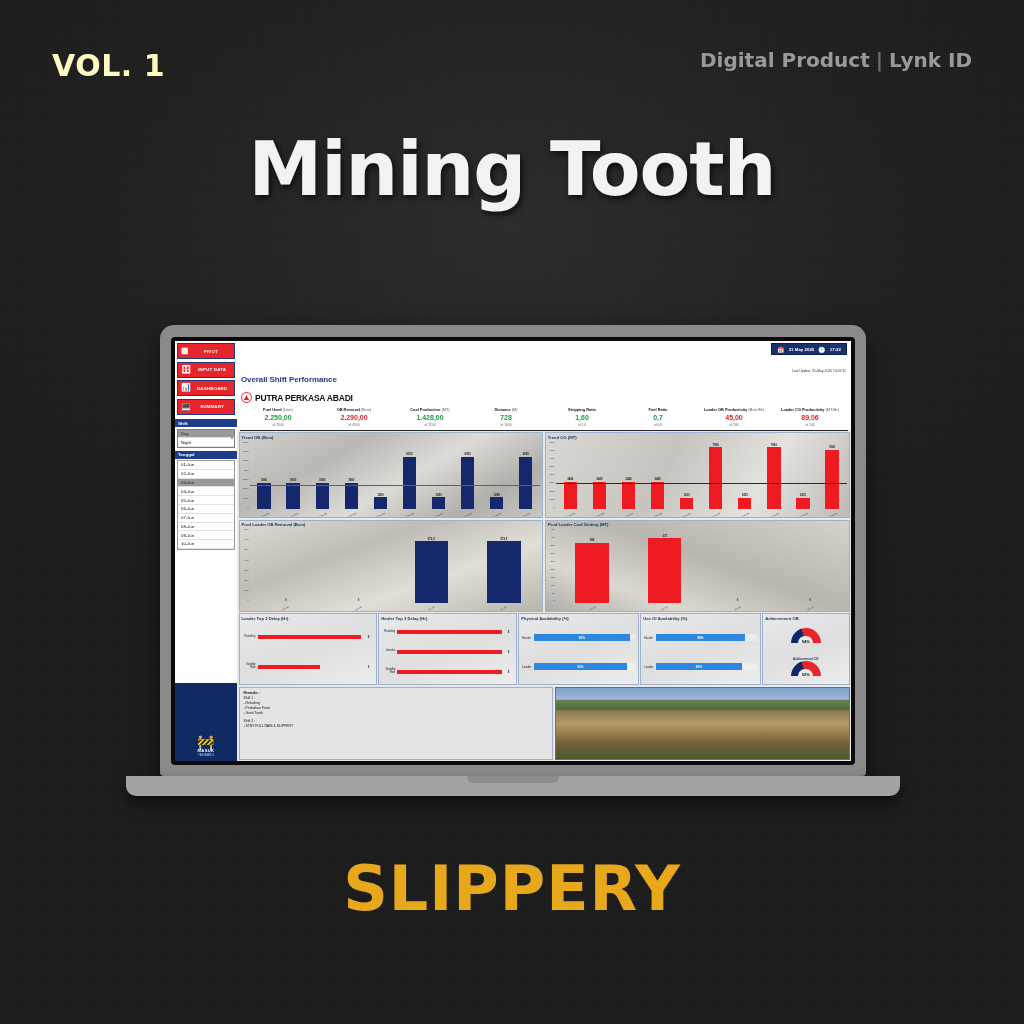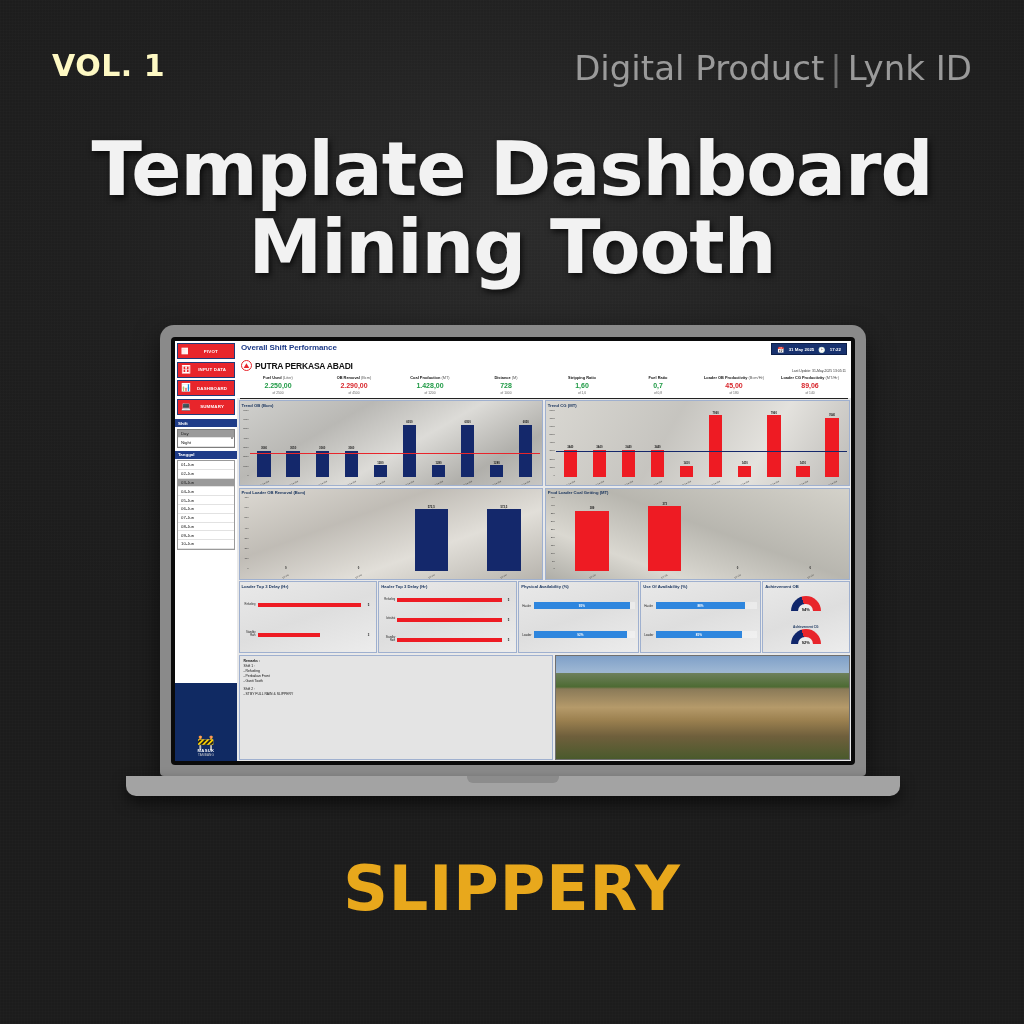--- a/index.html
+++ b/index.html
@@ -25,21 +25,21 @@
   }
 
   
   .vol {
     position:absolute; left:52px; top:48px;
     color:#fef9c3; font-size:30px; font-weight:bold;
     letter-spacing:.5px; font-family:"DejaVu Sans", sans-serif;
   }
   .brandline {
     position:absolute; right:52px; top:48px;
-    color:#9a9a9a; font-size:34px; font-weight:400;
+    color:#9a9a9a; font-size:20px; font-weight:700;
     font-family:"DejaVu Sans", sans-serif; white-space:nowrap;
   }
   .brandline .sep { color:#6e6e6e; margin:0 6px; }
 
   
   .headline {
     position:absolute; left:0; right:0; top:130px;
     text-align:center; color:#f2f2f2;
     font-size:74px; font-weight:bold; line-height:1.06;
     letter-spacing:-1px;
@@ -106,21 +106,21 @@
   }
   .logo-mark { text-align:center; line-height:1; }
   .logo-mark .exc { font-size:14px; color:#E0B32A; display:block; }
   .logo-mark .nm { color:#fff; font-size:4.2px; font-weight:bold; letter-spacing:.3px; }
   .logo-mark .sub { color:#cfcfcf; font-size:3px; letter-spacing:.2px; }
 
   .main { flex:1; display:flex; flex-direction:column; background:#E9E9E9; min-width:0; }
 
   .topbar { background:#fff; padding:2px 4px 0 4px; position:relative; }
   .title-row { display:flex; align-items:center; }
-  .dash-title { color:#1F3C88; font-size:8px; font-weight:bold; letter-spacing:-.1px; }
+  .dash-title { color:#1F3C88; font-size:8px; font-weight:bold; letter-spacing:-.1px;margin-top:32px; }
   .datechip {
     position:absolute; right:4px; top:2px; background:#17316E; color:#fff;
     display:flex; align-items:center; gap:4px; padding:1.5px 5px;
     font-size:4.4px; font-weight:bold; border:1px solid #0d1f49;
   }
   .datechip .ic { font-size:6px; }
   .co-row { display:flex; align-items:center; gap:3px; margin-top:8px; }
   .co-logo {
     width:11px; height:11px; border-radius:50%; background:#fff;
     border:1.2px solid #E8252B; color:#E8252B; font-size:7px;
@@ -221,21 +221,20 @@
 <div class="promo-bg"></div>
 <div class="noise"></div>
 
 <div class="vol">VOL. 1</div>
 
 <div class="brandline">
   <span>Digital Product</span><span class="sep">|</span><span>Lynk ID</span>
 </div>
 
 <div class="headline">
-  <div>Template Dashboard</div>
   <div>Mining Tooth</div>
 </div>
 
 <div class="laptop">
   <div class="lid">
     <div class="screen-bezel">
       <div class="screen">
 
         <div class="dash">
 

